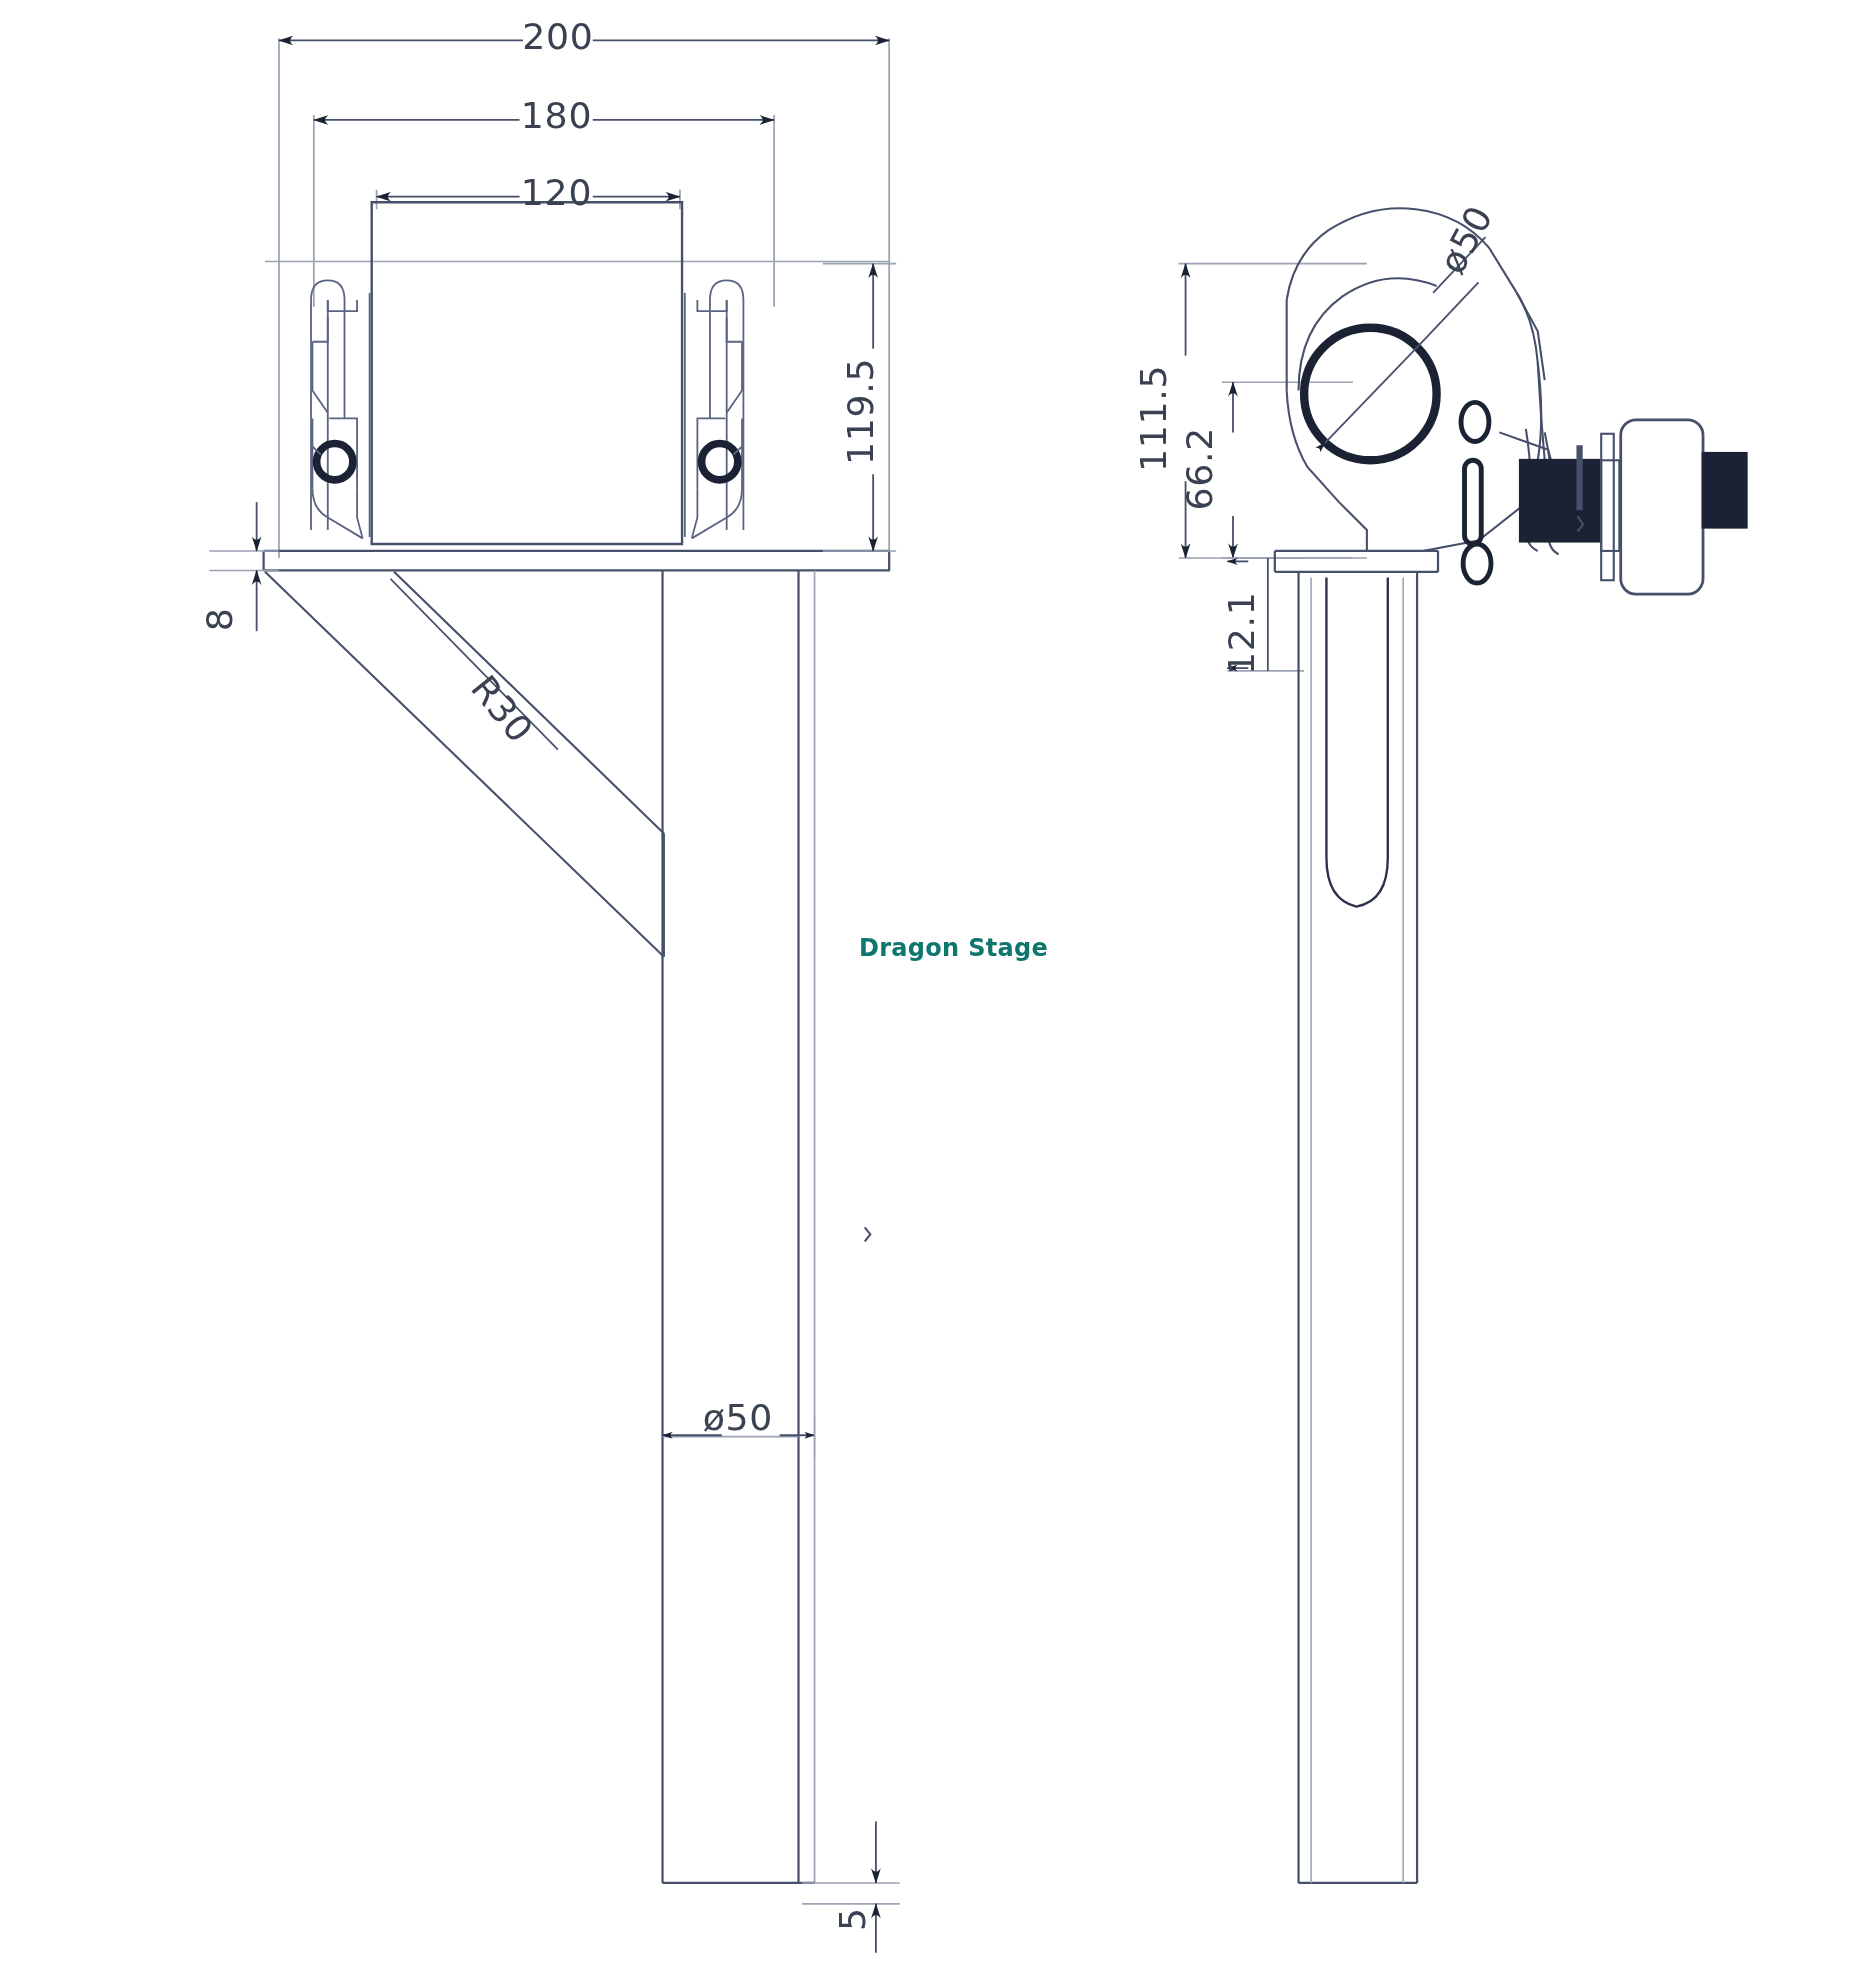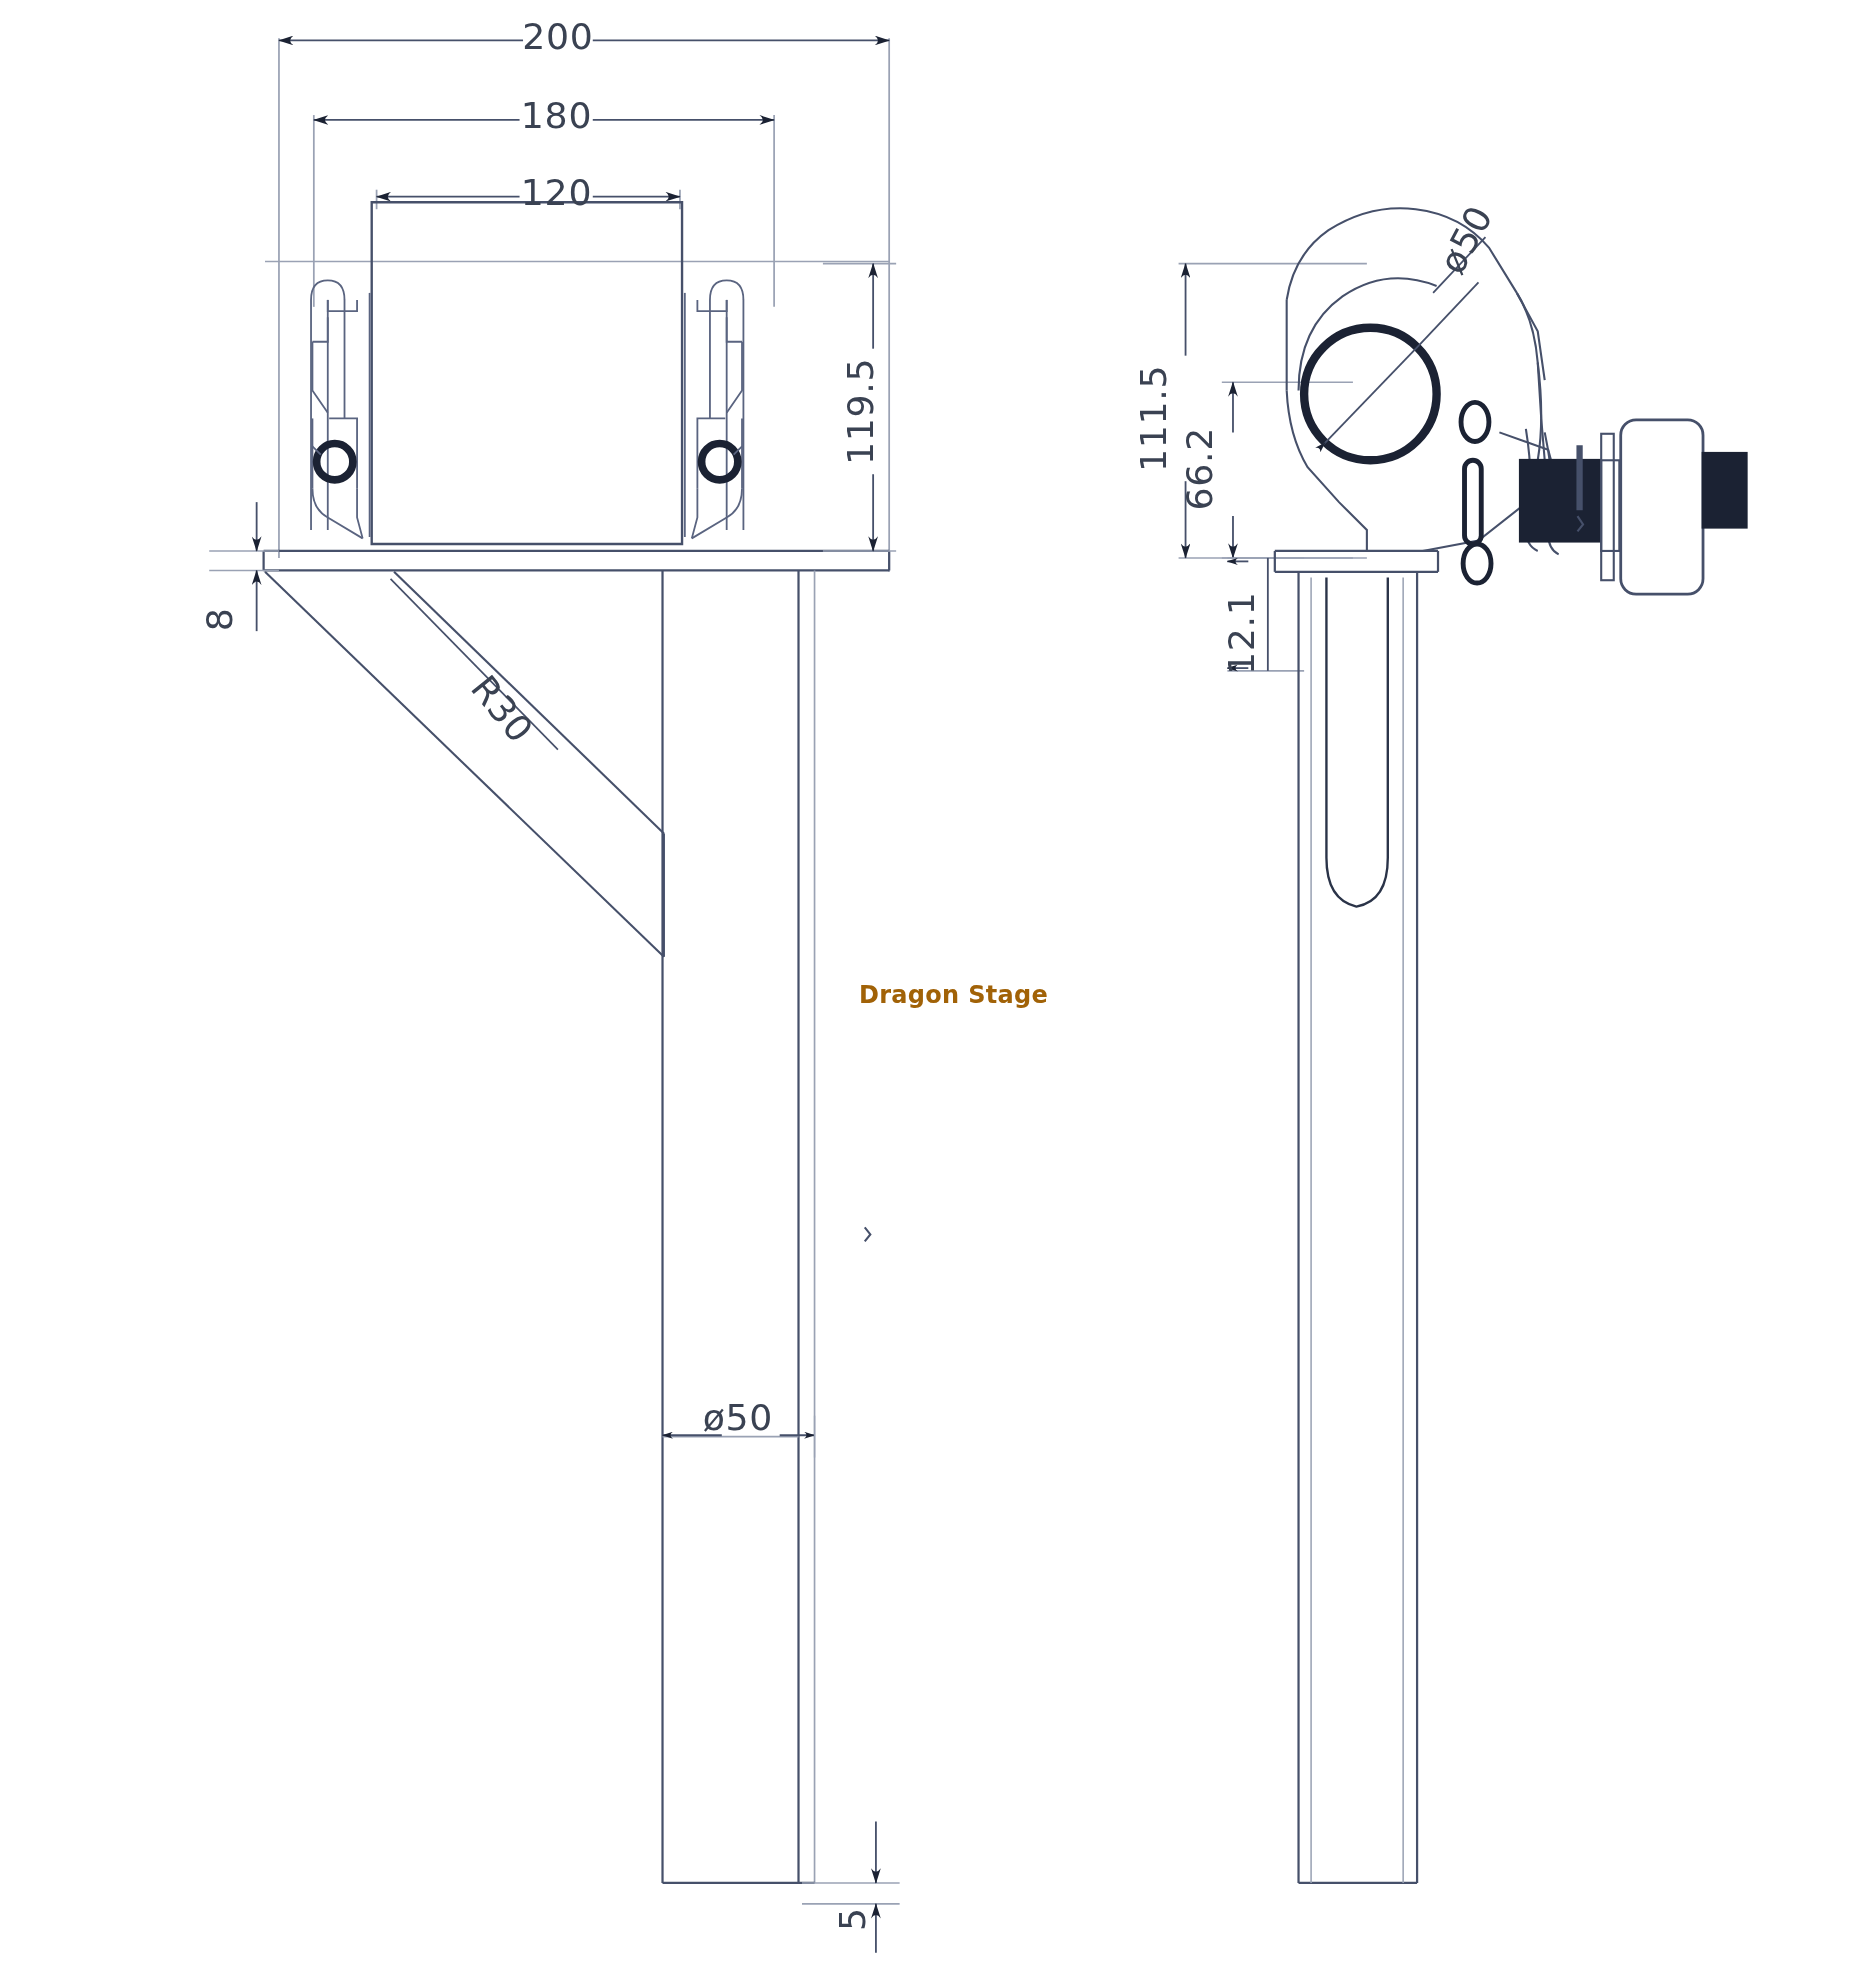--- a/index.html
+++ b/index.html
@@ -282,16 +282,16 @@
 
     <g>
       <text class="dimtext" text-anchor="middle" x="1672" y="600" transform="rotate(-90 1672 600)">111.5</text>
       <text class="dimtext" text-anchor="middle" x="1738" y="672" transform="rotate(-90 1738 672)">66.2</text>
       <text class="dimtext" text-anchor="middle" x="1798" y="908" transform="rotate(-90 1798 908)">12.1</text>
       <text class="dimtext" text-anchor="middle" x="2118" y="352" transform="rotate(-62 2118 352)">ø50</text>
     </g>
 
   </svg>
 
-  <div class="wm" id="watermark" style="left: 859px; top: 981px; color: #a16207;">Dragon Stage</div>
+  <div class="wm" id="watermark" style="left: 859px; top: 934px; color: #0f766e;">Dragon Stage</div>
 
 </div>
 
 
 </body></html>

